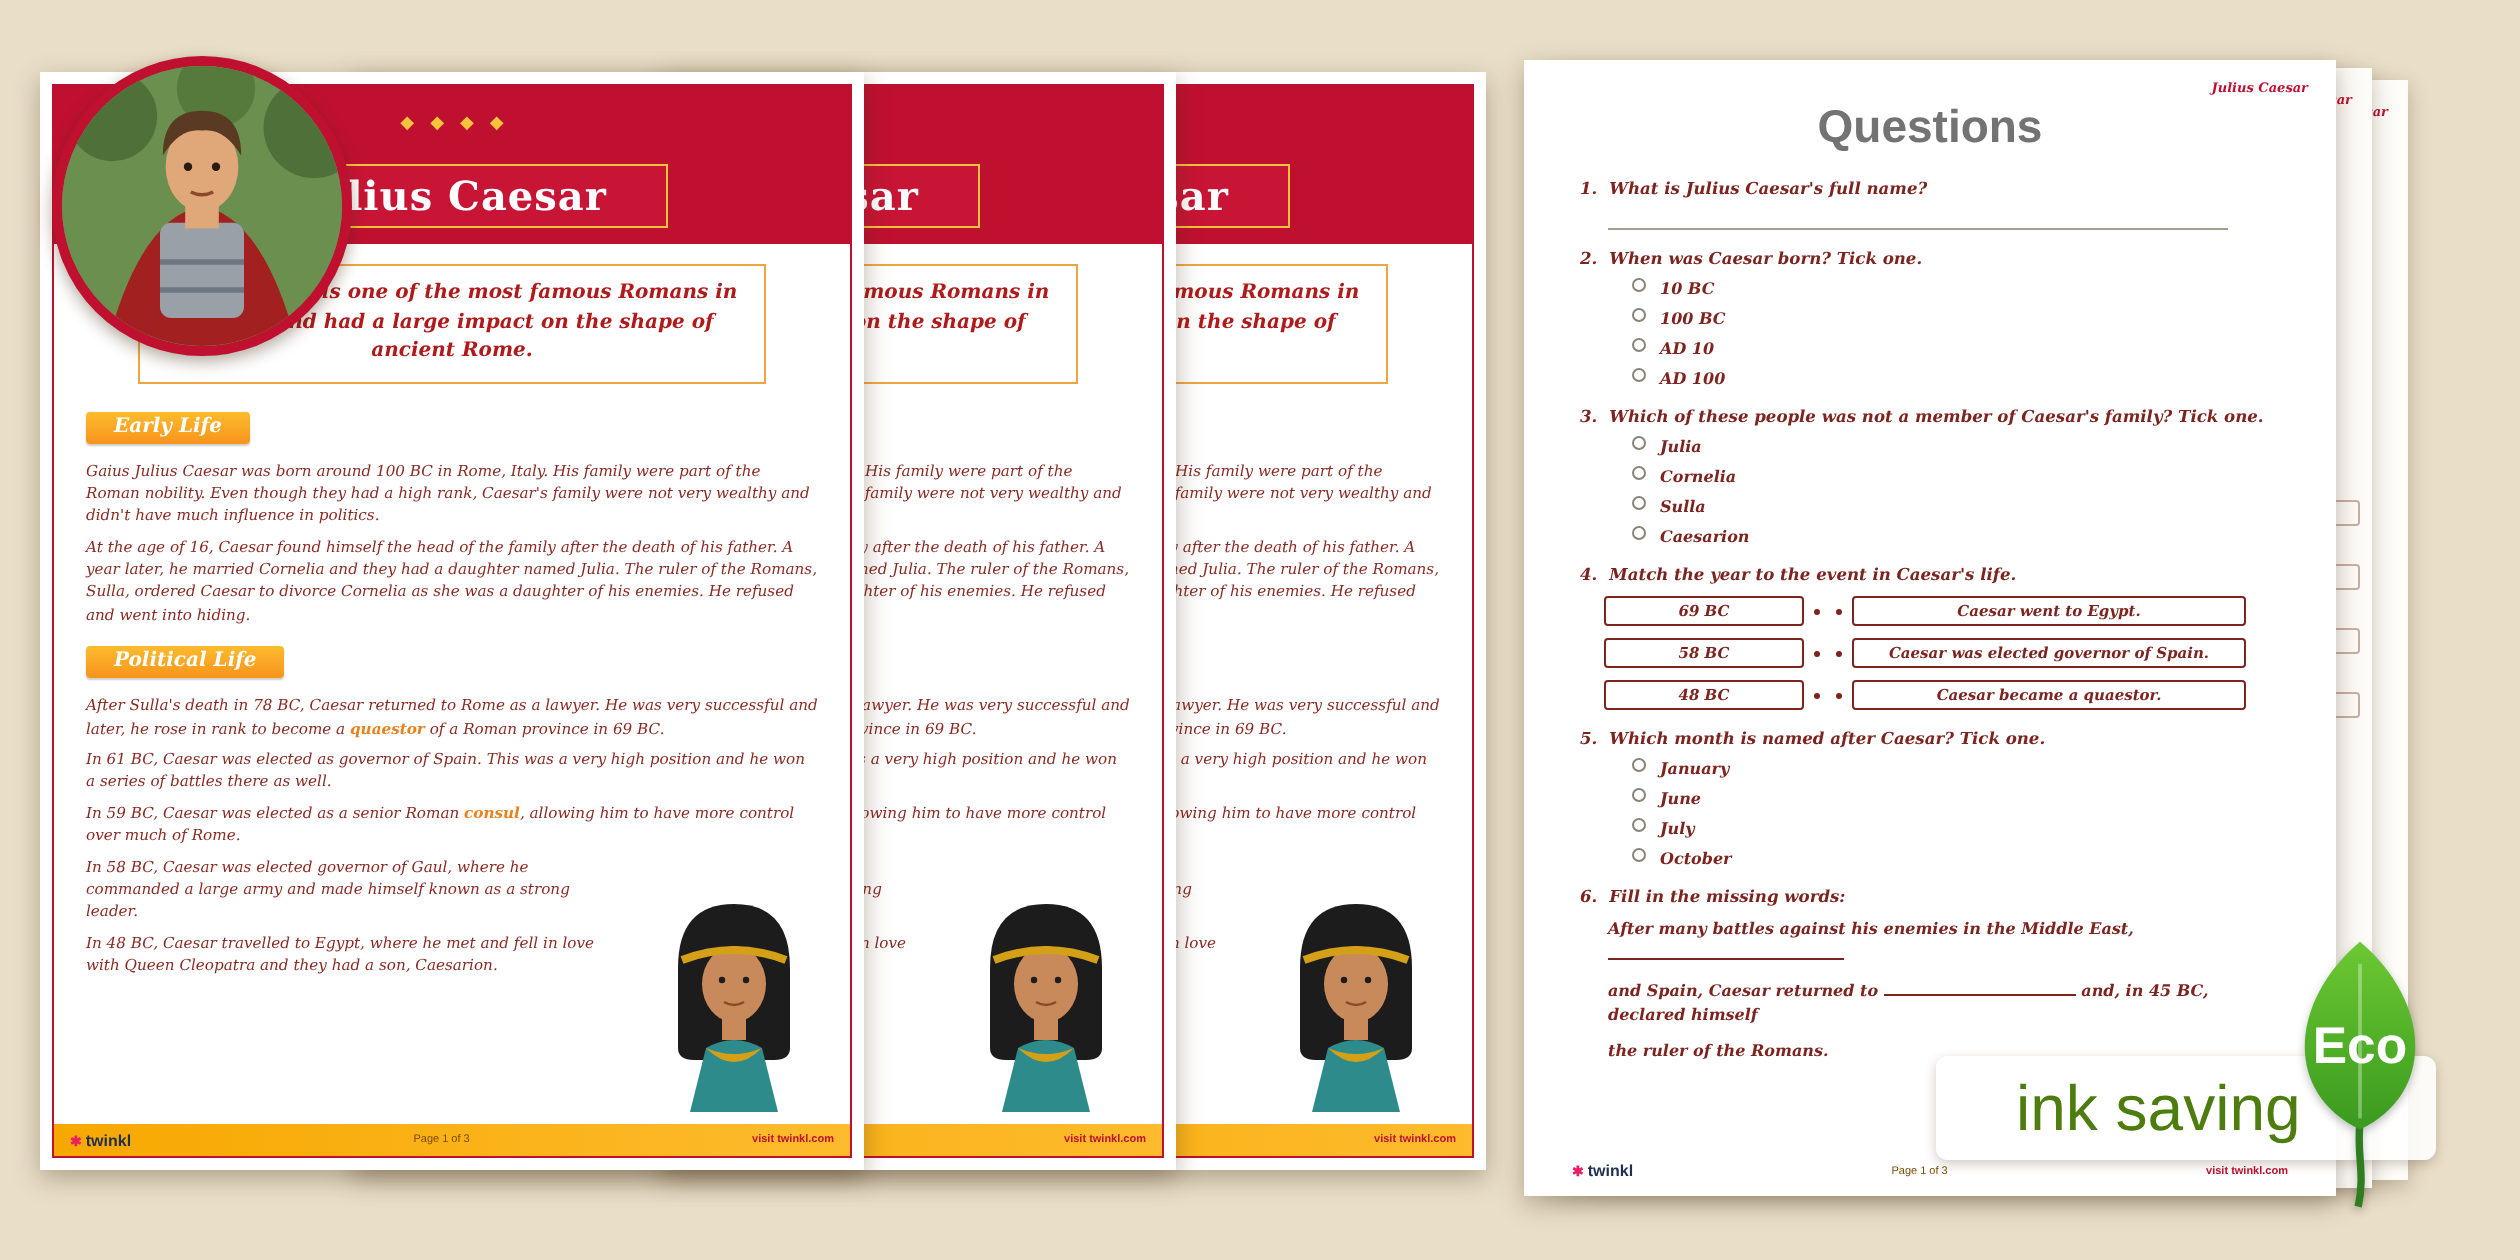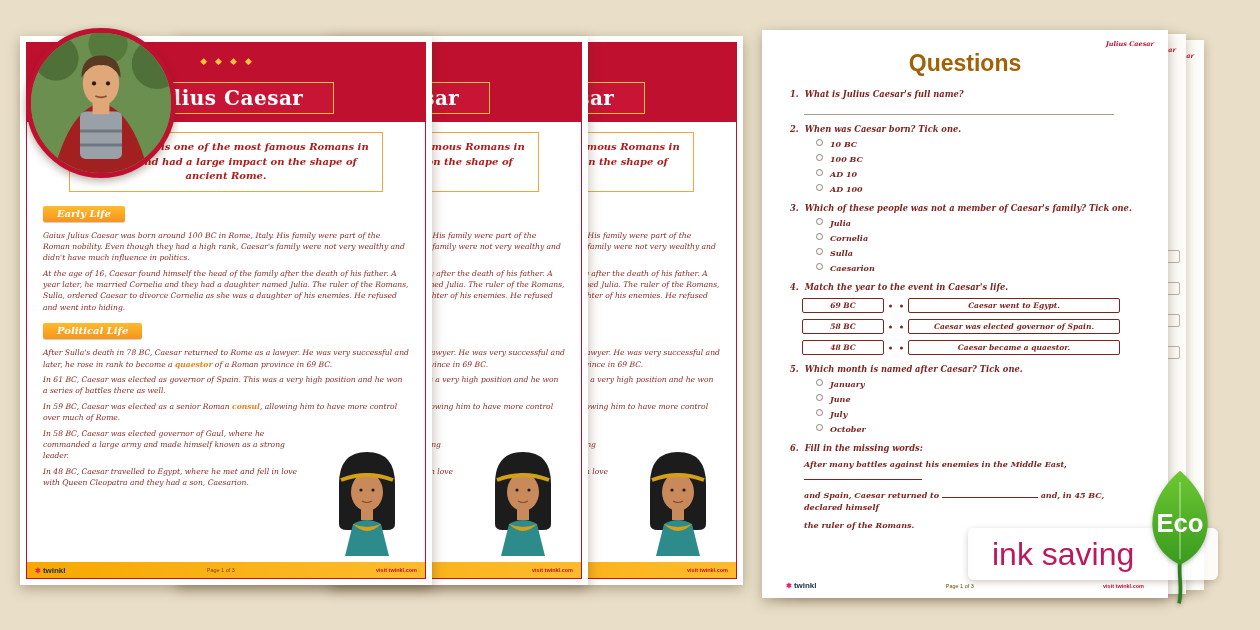--- a/index.html
+++ b/index.html
@@ -49,48 +49,48 @@
   .edge2 { left:798px; top:40px; width:406px; height:550px; z-index:4; }
   .edge-label { position:absolute; top:12px; right:10px; font-size:6.5px; font-weight:bold;
                 font-style:italic; color:#c01030; }
   .edge-box { position:absolute; right:6px; width:30px; height:13px; border:1px solid #c9b0a0; border-radius:2px; }
   .edge-box.b1{top:216px} .edge-box.b2{top:248px} .edge-box.b3{top:280px} .edge-box.b4{top:312px}
 
   .questions { left:762px; top:30px; width:406px; height:568px; z-index:6; padding:20px 28px 24px; }
   .q-corner { position:absolute; top:10px; right:14px; font-size:6.5px; font-weight:bold;
               font-style:italic; color:#c01030; }
   .q-title { text-align:center; font-family:"Liberation Sans", sans-serif; font-weight:bold;
-             font-size:23px; color:#a16207; margin-bottom:12px; }
+             font-size:23px; color:#737373; margin-bottom:12px; }
   .qblock { margin-bottom:9px; }
   .qline { display:flex; gap:6px; font-size:8.3px; font-style:italic; font-weight:bold; color:#7d241f; }
   .answer-line { border-bottom:1px solid #a89e90; height:13px; width:310px; margin:3px 0 6px 14px; }
   .opt { display:flex; gap:7px; margin:5px 0 0 26px; }
   .radio { width:7px; height:7px; border:1.2px solid #8a8378; border-radius:50%; flex:0 0 auto; }
   .opt-label { font-size:8px; font-style:italic; font-weight:bold; color:#7d241f; }
   .match-row { display:flex; align-items:center; gap:24px; margin:6px 0 0 12px; }
   .ybox,.ebox { position:relative; height:15px; line-height:13px; text-align:center;
                 border:1px solid #7d241f; border-radius:2px; font-size:7.5px; font-weight:bold;
                 font-style:italic; color:#7d241f; }
-  .ybox { width:82px; }
-  .ebox { width:212px; }
+  .ybox { width:100px; }
+  .ebox { width:197px; }
   .ybox::after,.ebox::before { content:""; position:absolute; top:50%; width:3px; height:3px;
                 background:#7d241f; border-radius:50%; transform:translateY(-50%); }
   .ybox::after { right:-9px; } .ebox::before { left:-9px; }
   .fill-line { font-size:8px; font-style:italic; font-weight:bold; color:#7d241f;
                margin:5px 0 0 14px; line-height:1.6; }
   .blank { display:inline-block; border-bottom:1px solid #7d241f; height:8px; vertical-align:baseline; }
   .blank-a { width:118px; } .blank-b { width:96px; }
   .q-footer { position:absolute; left:24px; right:24px; bottom:8px; display:flex;
               align-items:center; justify-content:space-between; }
 
   
   .eco-pill { position:absolute; left:968px; top:528px; width:250px; height:52px; z-index:10;
               background:rgba(255,255,255,.88); border-radius:6px; display:flex; align-items:center;
-              padding-left:24px; font-family:"Liberation Sans", sans-serif; font-size:32px;
-              color:#be185d; box-shadow:0 2px 6px rgba(70,45,20,.25); }
+              padding-left:40px; font-family:"Liberation Sans", sans-serif; font-size:32px;
+              color:#4d7c0f; box-shadow:0 2px 6px rgba(70,45,20,.25); }
   .eco-leaf { position:absolute; left:1134px; top:468px; width:92px; height:140px; z-index:11; }
   .eco-leaf svg { width:100%; height:100%; display:block; filter:drop-shadow(0 2px 2px rgba(0,0,0,.25)); }
   .eco-text { font-family:"Liberation Sans", sans-serif; font-weight:bold; }
 </style>
 </head>
 <body>
 
 <div class="stage">
 
   <div class="doc-page article copy3">

